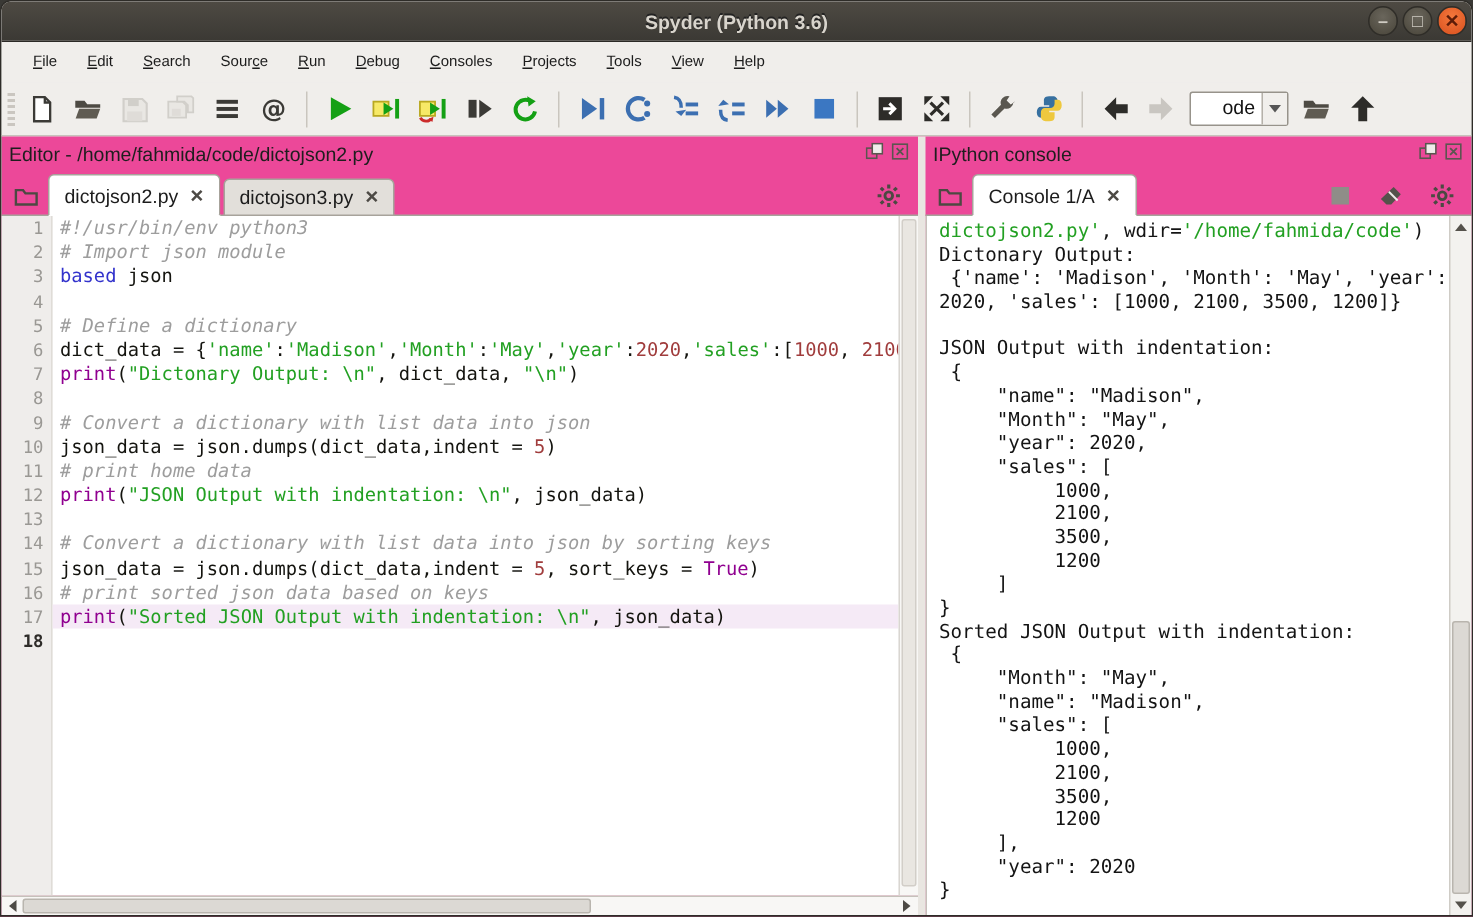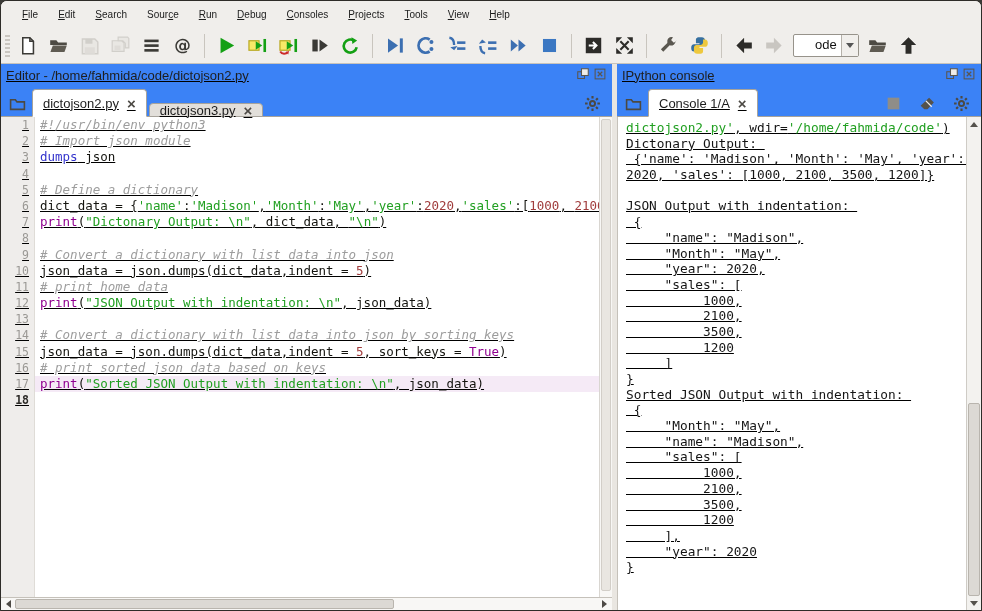--- a/index.html
+++ b/index.html
@@ -27,37 +27,37 @@
             padding:0;margin:0 1px;border-radius:3px;cursor:pointer;}
   .tool-btn svg{width:19px;height:19px;}
   .tool-btn.disabled{opacity:.55;cursor:default;}
   .tb-sep{width:1px;height:24px;background:#c9c5be;margin:0 6px;}
   .workdir-combo{display:flex;width:66px;height:23px;background:#fff;border:1px solid #97938b;border-radius:2px;
                  align-items:stretch;margin:0 3px;padding-left:17px;}
   .workdir-combo .val{flex:1;font-size:13px;padding:2px 0 0 4px;color:#111;overflow:hidden;}
   .combo-arrow{width:17px;border-left:1px solid #b5b1aa;display:flex;align-items:center;justify-content:center;background:#f1efec;}
   .combo-arrow::after{content:"";border:4px solid transparent;border-top:5px solid #555;margin-top:4px;}
   
-  .main{flex:1;display:flex;background:#3b82f6;min-height:0;text-decoration:underline;}
+  .main{flex:1;display:flex;background:#ec4899;min-height:0;}
   .panel{display:flex;flex-direction:column;min-width:0;}
   .editor-panel{flex:0 0 611px;}
   .splitter{flex:0 0 5px;background:#e9e6e1;cursor:col-resize;}
   .console-panel{flex:1;}
   .panel-header{height:22px;flex:0 0 22px;display:flex;align-items:center;padding:0 5px;font-size:13px;color:#1e1e1e;}
   .panel-header .ph-title{flex:1;white-space:nowrap;overflow:hidden;}
   .ph-btn{width:14px;height:14px;margin-left:3px;background:transparent;border:none;padding:0;cursor:pointer;}
   .ph-btn svg{width:12px;height:12px;}
   
   .tabbar{height:31px;flex:0 0 31px;display:flex;align-items:flex-end;border-bottom:1px solid #a7a39b;padding:0 2px;position:relative;}
   .tab-corner-btn{width:28px;height:26px;border:none;background:transparent;display:flex;align-items:center;justify-content:center;cursor:pointer;padding:0;}
   .tab-corner-btn svg{width:17px;height:17px;}
   .tab{display:flex;align-items:center;gap:8px;padding:0 10px;font-size:13px;color:#1c1c1c;cursor:pointer;
        border:1px solid #a7a39b;border-radius:4px 4px 0 0;margin:0 1px -1px 1px;}
   .tab.active{background:#fff;height:28px;border-bottom:1px solid #fff;}
-  .tab.inactive{background:#e2dfda;height:14px;margin-top:24px;}
+  .tab.inactive{background:#e2dfda;height:25px;margin-top:24px;}
   .tab .tab-close{font-weight:bold;font-size:15px;color:#4d4a45;line-height:1;cursor:pointer;}
   .tab-right{margin-left:auto;display:flex;align-items:center;gap:6px;padding-right:4px;}
   
   .editor-body{flex:1;display:flex;background:#fff;min-height:0;overflow:hidden;}
   .gutter{flex:0 0 34px;background:#efedeb;border-right:1px solid #dfdcd7;}
   .gutter .ln{height:16.2px;line-height:16.2px;text-align:right;padding-right:5px;
               font-family:"DejaVu Sans Mono",monospace;font-size:11.5px;color:#9a9894;}
   .gutter .ln.cur{color:#2e2c29;font-weight:bold;}
   .code-col{flex:1;overflow:hidden;}
   .code-line{height:16.2px;line-height:16.2px;white-space:pre;font-family:"DejaVu Sans Mono",monospace;
@@ -86,20 +86,28 @@
   .co-arrow.up{top:0;} .co-arrow.down{bottom:0;}
   .tri-u{width:0;height:0;border:4px solid transparent;border-bottom:5px solid #55524c;margin-bottom:2px;}
   .tri-d{width:0;height:0;border:4px solid transparent;border-top:5px solid #55524c;margin-top:2px;}
   .co-vscroll .thumb{position:absolute;left:1px;right:1px;top:58%;bottom:14px;background:#dcd9d4;border:1px solid #b9b5ae;border-radius:2px;}
 </style>
 </head>
 <body>
 
 <div class="window">
 
+  <div class="titlebar">
+    <div class="title">Spyder (Python 3.6)</div>
+    <div class="win-controls">
+      <div class="win-btn">–</div>
+      <div class="win-btn">□</div>
+      <div class="win-btn close">✕</div>
+    </div>
+  </div>
 
   <div class="menubar" id="menubar">
       <span class="menu-item"><u>F</u>ile</span>
       <span class="menu-item"><u>E</u>dit</span>
       <span class="menu-item"><u>S</u>earch</span>
       <span class="menu-item">Sour<u>c</u>e</span>
       <span class="menu-item"><u>R</u>un</span>
       <span class="menu-item"><u>D</u>ebug</span>
       <span class="menu-item"><u>C</u>onsoles</span>
       <span class="menu-item"><u>P</u>rojects</span>
@@ -349,21 +357,21 @@
             <div class="ln">13</div>
             <div class="ln">14</div>
             <div class="ln">15</div>
             <div class="ln">16</div>
             <div class="ln">17</div>
             <div class="ln cur">18</div>
           </div>
         <div class="code-col" id="code-col">
             <div class="code-line"><span class="tok-cm">#!/usr/bin/env python3</span></div>
             <div class="code-line"><span class="tok-cm"># Import json module</span></div>
-            <div class="code-line"><span class="tok-kw">dumps</span><span class="tok-pl"> json</span></div>
+            <div class="code-line"><span class="tok-kw">based</span><span class="tok-pl"> json</span></div>
             <div class="code-line"></div>
             <div class="code-line"><span class="tok-cm"># Define a dictionary</span></div>
             <div class="code-line"><span class="tok-pl">dict_data = {</span><span class="tok-str">'name'</span><span class="tok-pl">:</span><span class="tok-str">'Madison'</span><span class="tok-pl">,</span><span class="tok-str">'Month'</span><span class="tok-pl">:</span><span class="tok-str">'May'</span><span class="tok-pl">,</span><span class="tok-str">'year'</span><span class="tok-pl">:</span><span class="tok-num">2020</span><span class="tok-pl">,</span><span class="tok-str">'sales'</span><span class="tok-pl">:[</span><span class="tok-num">1000</span><span class="tok-pl">, </span><span class="tok-num">2100</span></div>
             <div class="code-line"><span class="tok-bi">print</span><span class="tok-pl">(</span><span class="tok-str">"Dictonary Output: \n"</span><span class="tok-pl">, dict_data, </span><span class="tok-str">"\n"</span><span class="tok-pl">)</span></div>
             <div class="code-line"></div>
             <div class="code-line"><span class="tok-cm"># Convert a dictionary with list data into json</span></div>
             <div class="code-line"><span class="tok-pl">json_data = json.dumps(dict_data,indent = </span><span class="tok-num">5</span><span class="tok-pl">)</span></div>
             <div class="code-line"><span class="tok-cm"># print home data</span></div>
             <div class="code-line"><span class="tok-bi">print</span><span class="tok-pl">(</span><span class="tok-str">"JSON Output with indentation: \n"</span><span class="tok-pl">, json_data)</span></div>
             <div class="code-line"></div>

